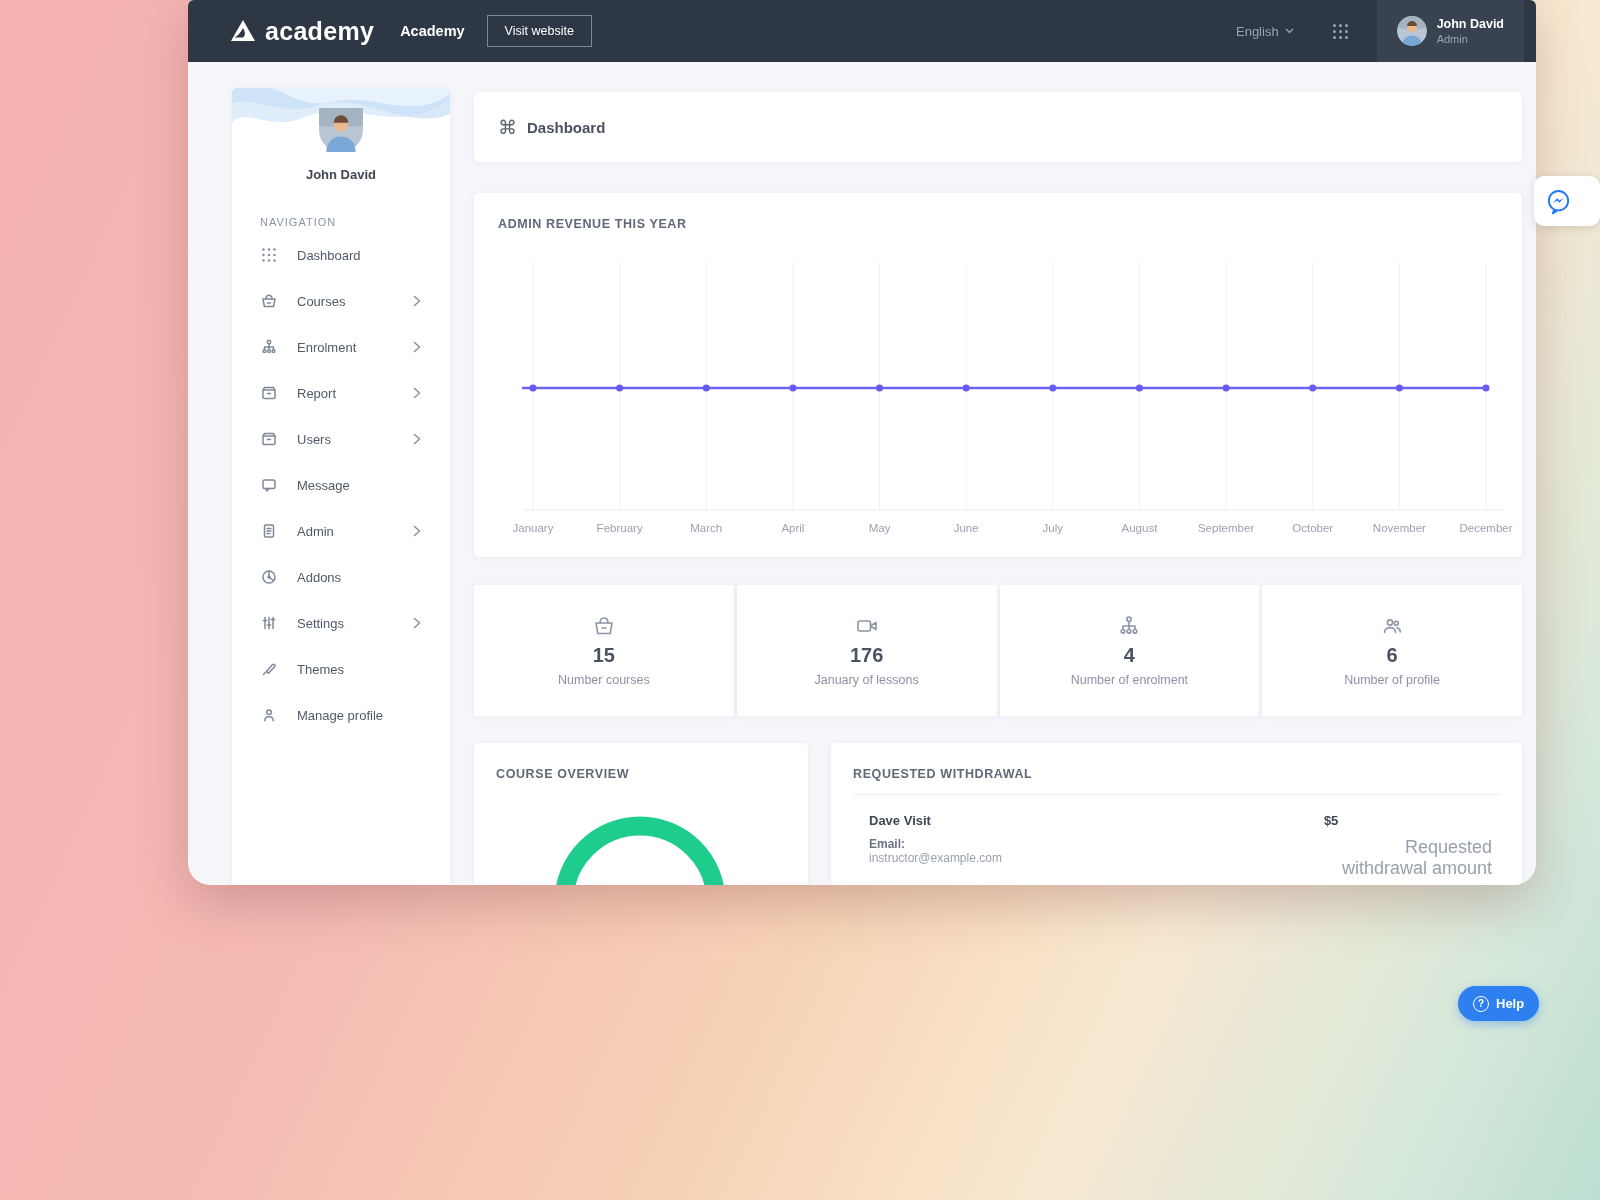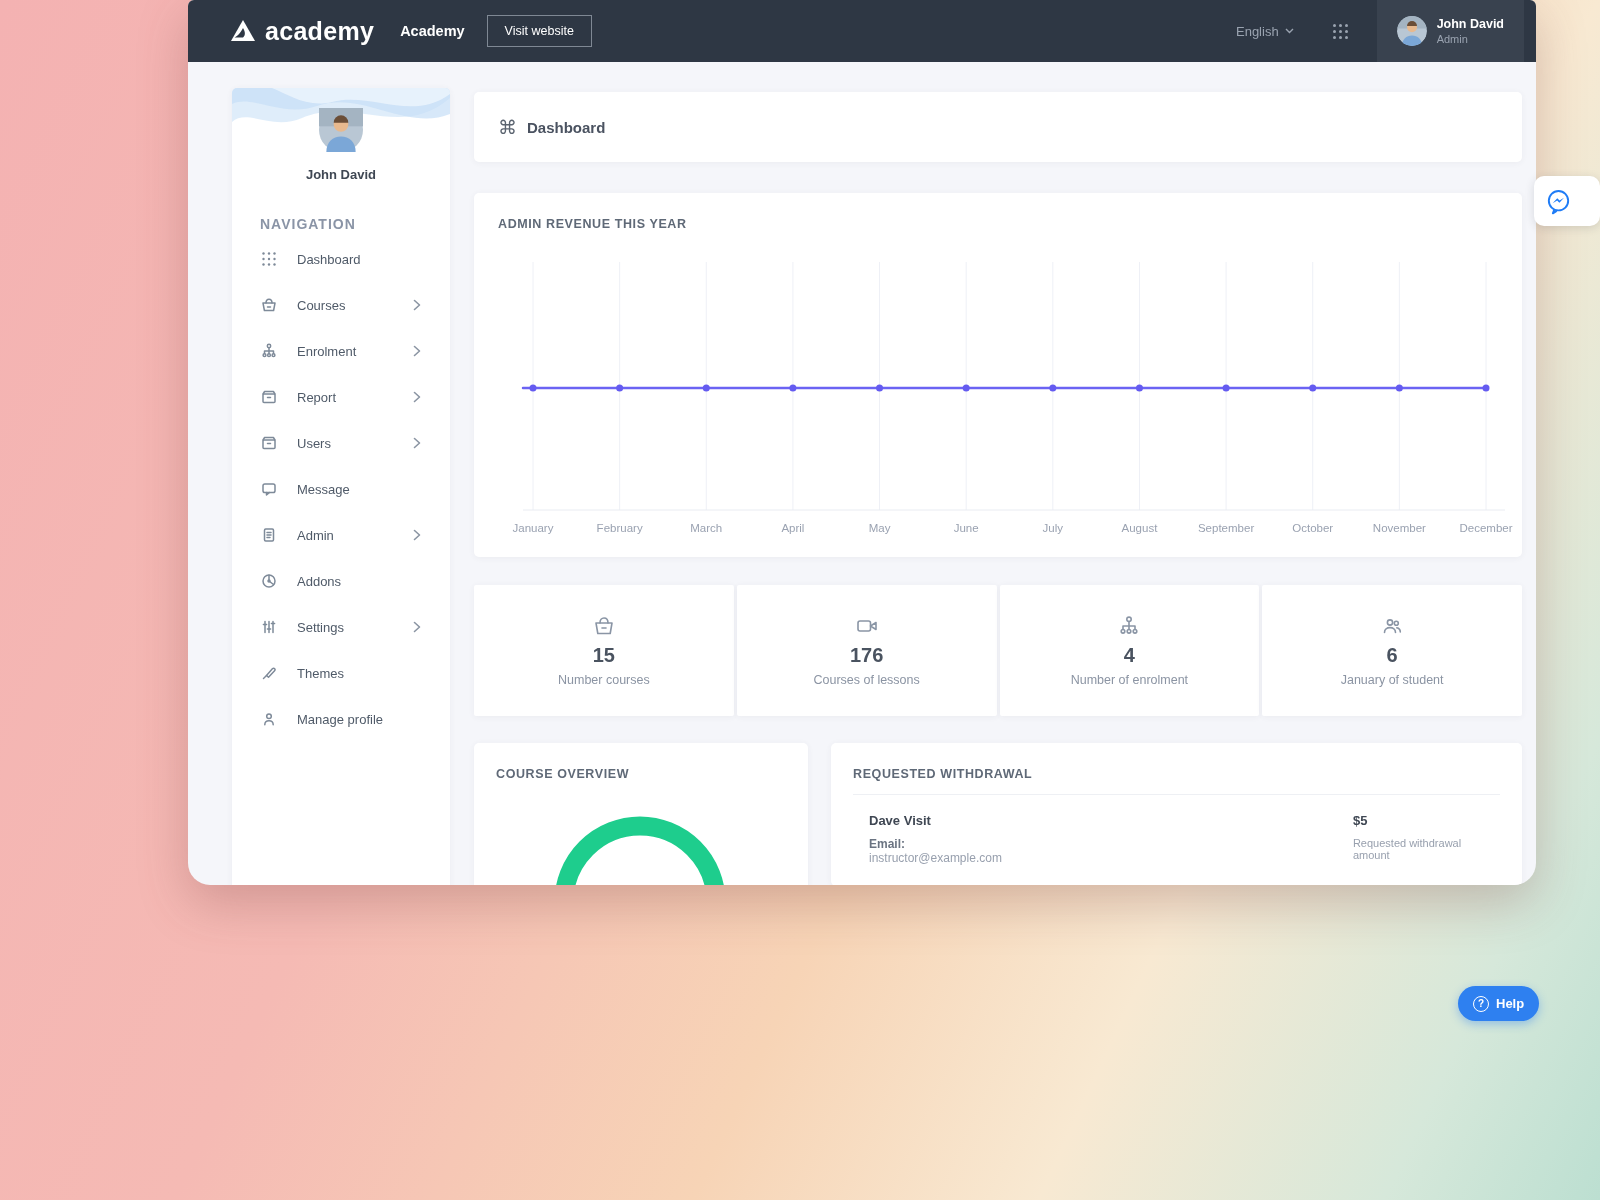--- a/index.html
+++ b/index.html
@@ -44,21 +44,21 @@
     position:absolute; }
 
   
   .sidebar { left:44px; top:26px; width:218px; height:1020px; }
   .wave { position:absolute; left:0; top:0; right:0; height:52px; overflow:hidden;
     border-radius:5px 5px 0 0; }
   .profile { position:relative; text-align:center; padding-top:20px; }
   .profile .avatar { width:44px; height:44px; border-radius:50%; overflow:hidden;
     margin:0 auto; box-shadow:0 0 0 2px #fff; }
   .profile-name { font-size:13px; font-weight:bold; color:#3f4753; margin-top:11px; }
-  .nav-section-label { font-size:14px; font-weight:bold; letter-spacing:1px;
+  .nav-section-label { font-size:11px; font-weight:normal; letter-spacing:1px;
     color:#8a94a6; padding:34px 0 4px 28px; }
   .side-nav { list-style:none; }
   .side-nav li { display:flex; align-items:center; height:46px; padding:0 24px 0 28px;
     cursor:pointer; }
   .side-nav .icn { width:18px; display:flex; justify-content:center; flex:none; }
   .side-nav .lbl { font-size:13px; color:#4f5a68; margin-left:19px; }
   .side-nav .chev { margin-left:auto; display:flex; }
 
   
   .header-card { left:286px; top:30px; width:1048px; height:70px;
@@ -84,21 +84,21 @@
   .donut-wrap { position:absolute; left:64px; top:57px; }
 
   .withdraw-card { left:643px; top:681px; width:691px; height:143px; padding:24px 22px; }
   .wd-divider { position:absolute; left:22px; right:22px; top:51px; height:1px; background:#eef0f4; }
   .wd-row { position:absolute; left:38px; right:30px; top:70px; display:flex; }
   .wd-name { font-size:13px; font-weight:bold; color:#3f4753; }
   .wd-email { font-size:12px; color:#98a0ae; margin-top:9px; }
   .wd-email b { color:#6b7482; font-weight:bold; }
   .wd-amount-col { margin-left:322px; }
   .wd-amount { font-size:13px; font-weight:bold; color:#3f4753; }
-  .wd-amount-label { font-size:11px; color:#98a0ae; margin-top:9px; }
+  .wd-amount-label { font-size:18px; color:#98a0ae; margin-top:9px;text-align:right; }
 
   
   .msgr-tab { position:absolute; left:1534px; top:176px; width:66px; height:50px;
     background:#fff; border-radius:10px; box-shadow:0 2px 10px rgba(40,50,60,.15);
     display:flex; align-items:center; padding-left:11px; cursor:pointer; z-index:5; }
   .help-btn { position:absolute; left:1458px; top:986px; height:35px;
     background:#2e80f0; border:none; border-radius:18px; color:#fff;
     display:flex; align-items:center; gap:7px; padding:0 15px;
     font-family:inherit; font-size:13px; font-weight:bold; cursor:pointer;
     box-shadow:0 3px 10px rgba(46,128,240,.4); z-index:5; }
@@ -424,21 +424,21 @@
         <div class="stat-card">
           <span class="icn" style="display: flex;">
             <svg width="24" height="24" viewBox="0 0 24 24">
               <g fill="none" stroke="#8a95a5" stroke-width="1.6" stroke-linejoin="round">
      <rect x="3" y="7" width="12.5" height="10" rx="2"></rect>
                 <path d="M15.5 12 L21 8.5 V15.5 Z"></path>
               </g>
             </svg>
           </span>
           <div class="stat-value">176</div>
-          <div class="stat-label">Courses of lessons</div>
+          <div class="stat-label">January of lessons</div>
         </div>
         <div class="stat-card">
           <span class="icn" style="display: flex;">
             <svg width="24" height="24" viewBox="0 0 24 24">
               <g fill="none" stroke="#8a95a5" stroke-width="1.6" stroke-linecap="round" stroke-linejoin="round">
      <circle cx="12" cy="5.3" r="2.2"></circle>
                 <path d="M12 7.5 V12 M6 12 H18 M6 12 V15.2 M12 12 V15.2 M18 12 V15.2"></path>
      <circle cx="6" cy="17.3" r="1.8"></circle>
                 <circle cx="12" cy="17.3" r="1.8"></circle>
                 <circle cx="18" cy="17.3" r="1.8"></circle>
@@ -453,21 +453,21 @@
             <svg width="24" height="24" viewBox="0 0 24 24">
               <g fill="none" stroke="#8a95a5" stroke-width="1.6" stroke-linecap="round">
      <circle cx="10" cy="8.5" r="2.6"></circle>
                 <path d="M4.5 18.5 C4.5 15.4 7 13.6 10 13.6 S15.5 15.4 15.5 18.5"></path>
      <circle cx="16.3" cy="9.3" r="2"></circle>
                 <path d="M16.8 13.8 C18.9 14.2 20.3 15.8 20.3 18"></path>
               </g>
             </svg>
           </span>
           <div class="stat-value">6</div>
-          <div class="stat-label">January of student</div>
+          <div class="stat-label">Number of profile</div>
         </div>
       </div>
 
     <div class="card course-card">
       <div class="card-title">COURSE OVERVIEW</div>
       <div class="donut-wrap">
         <svg width="204" height="204" viewBox="0 0 204 204">
           <circle cx="102" cy="102" r="76" fill="none" stroke="#1ecd8d" stroke-width="19"></circle>
         </svg>
       </div>

